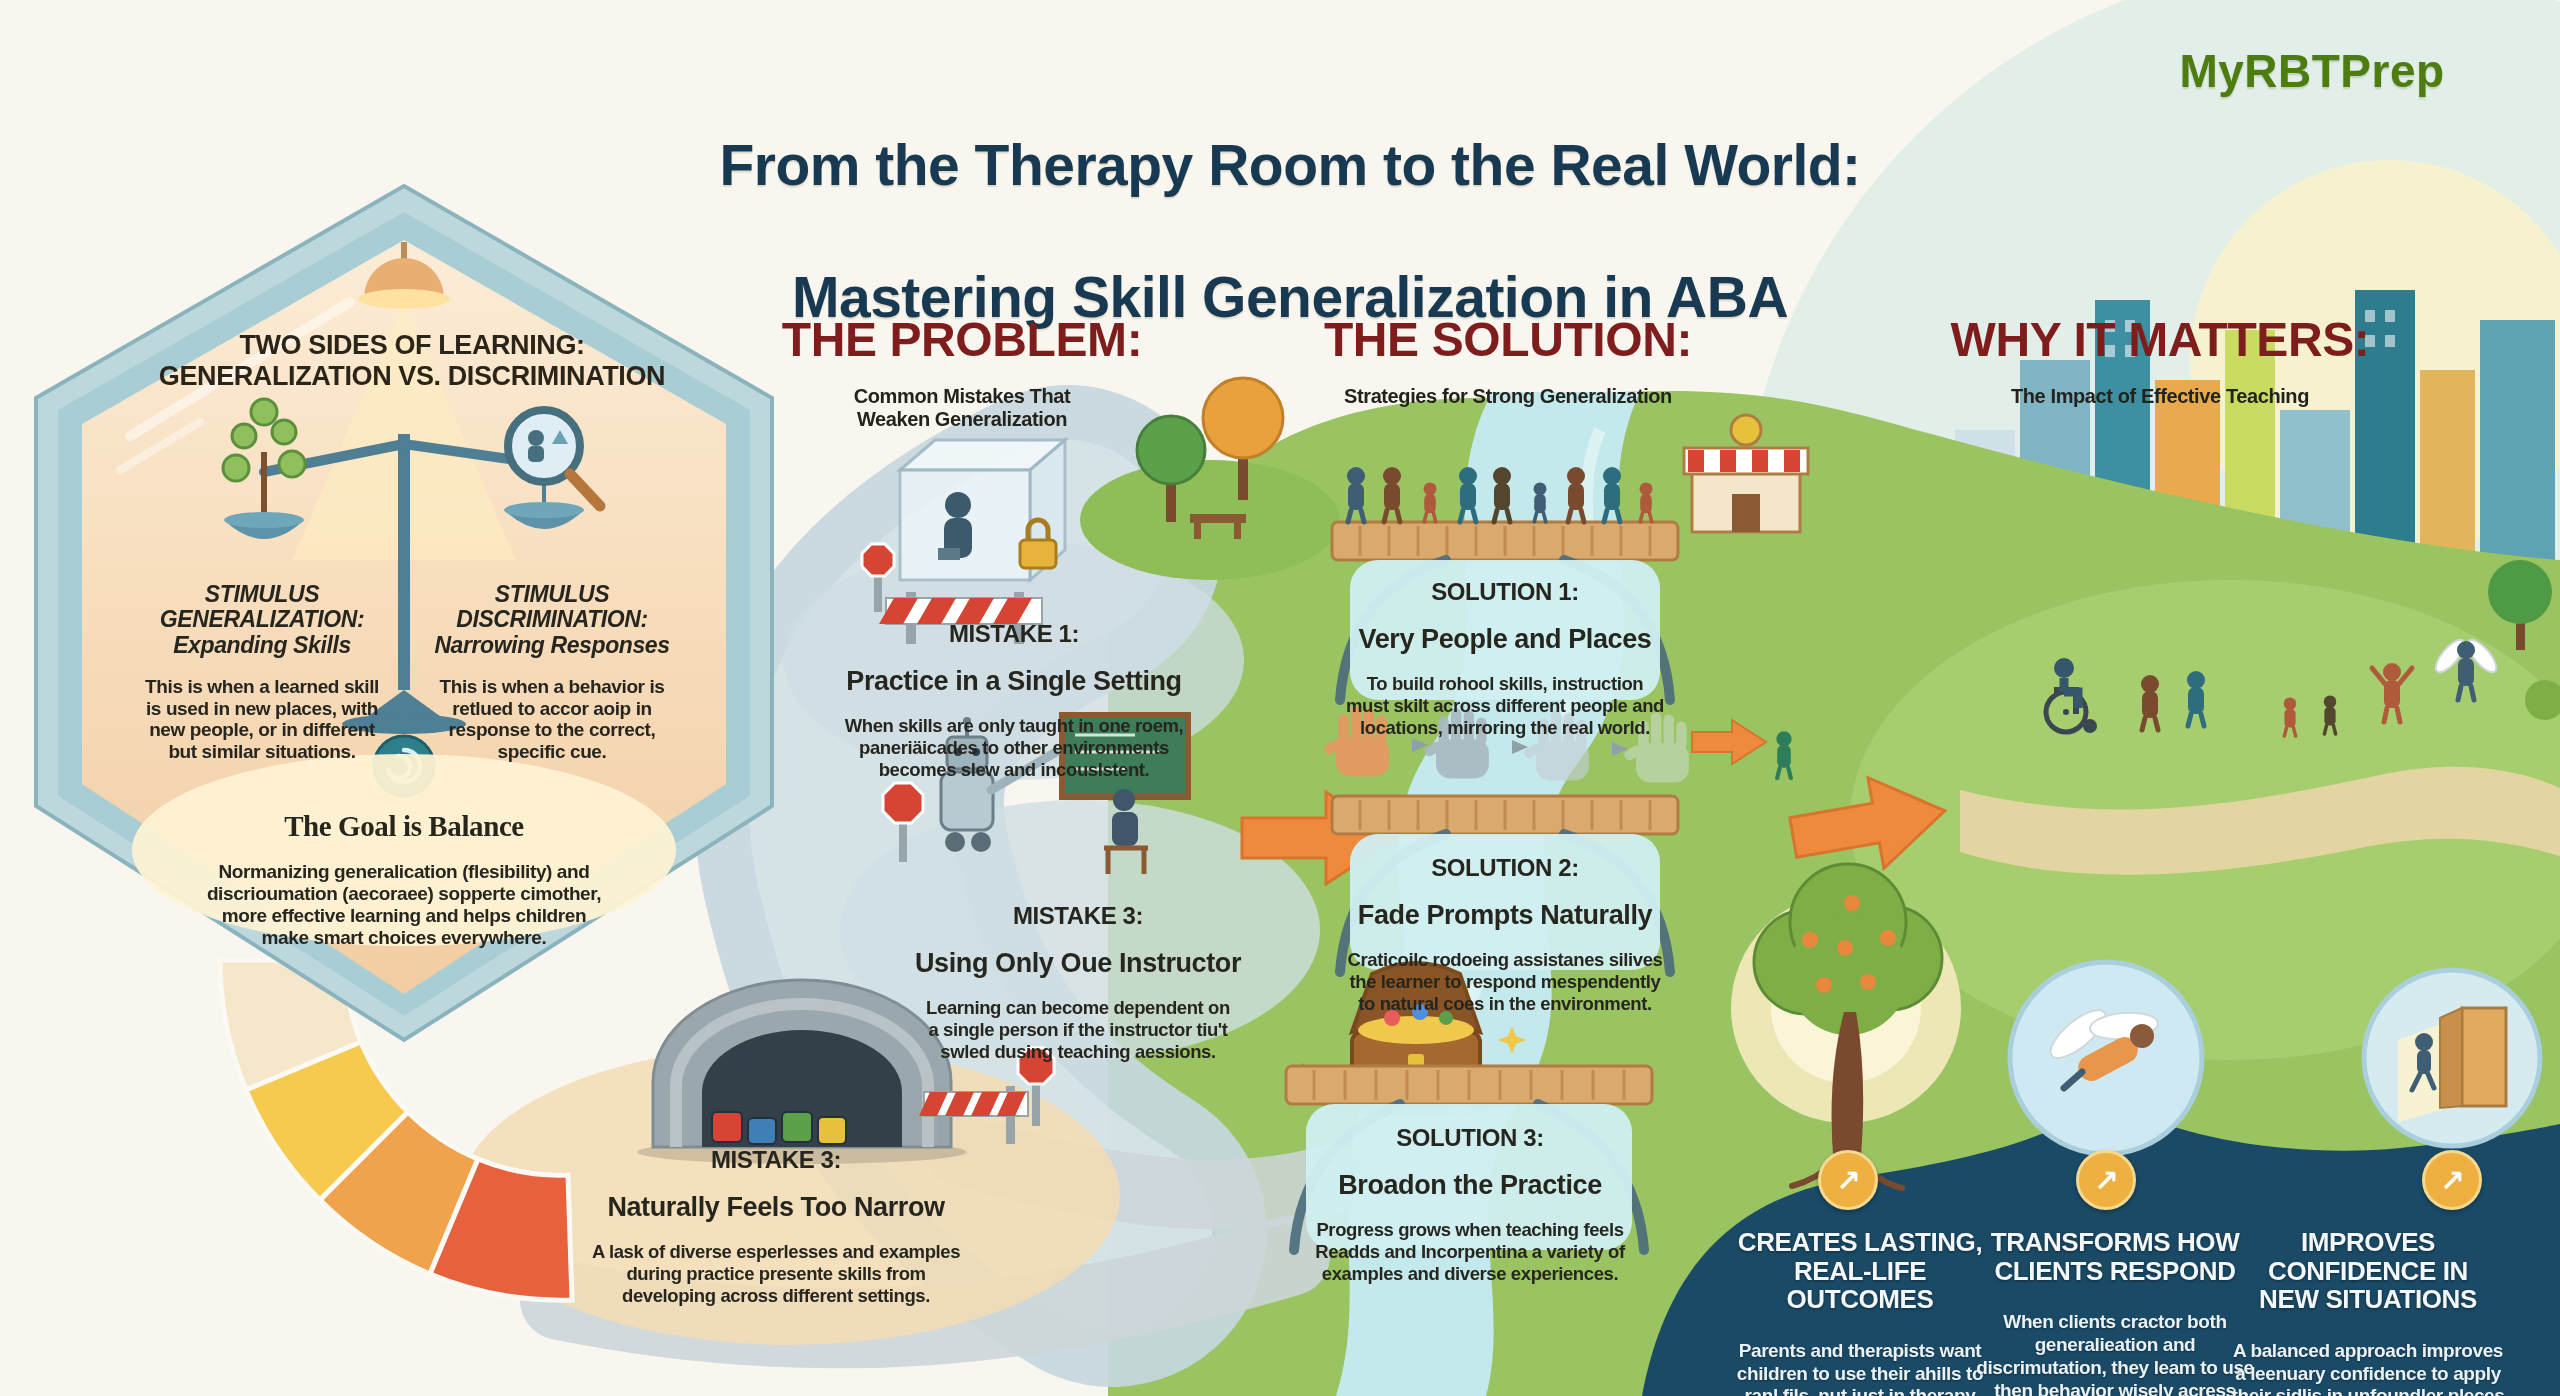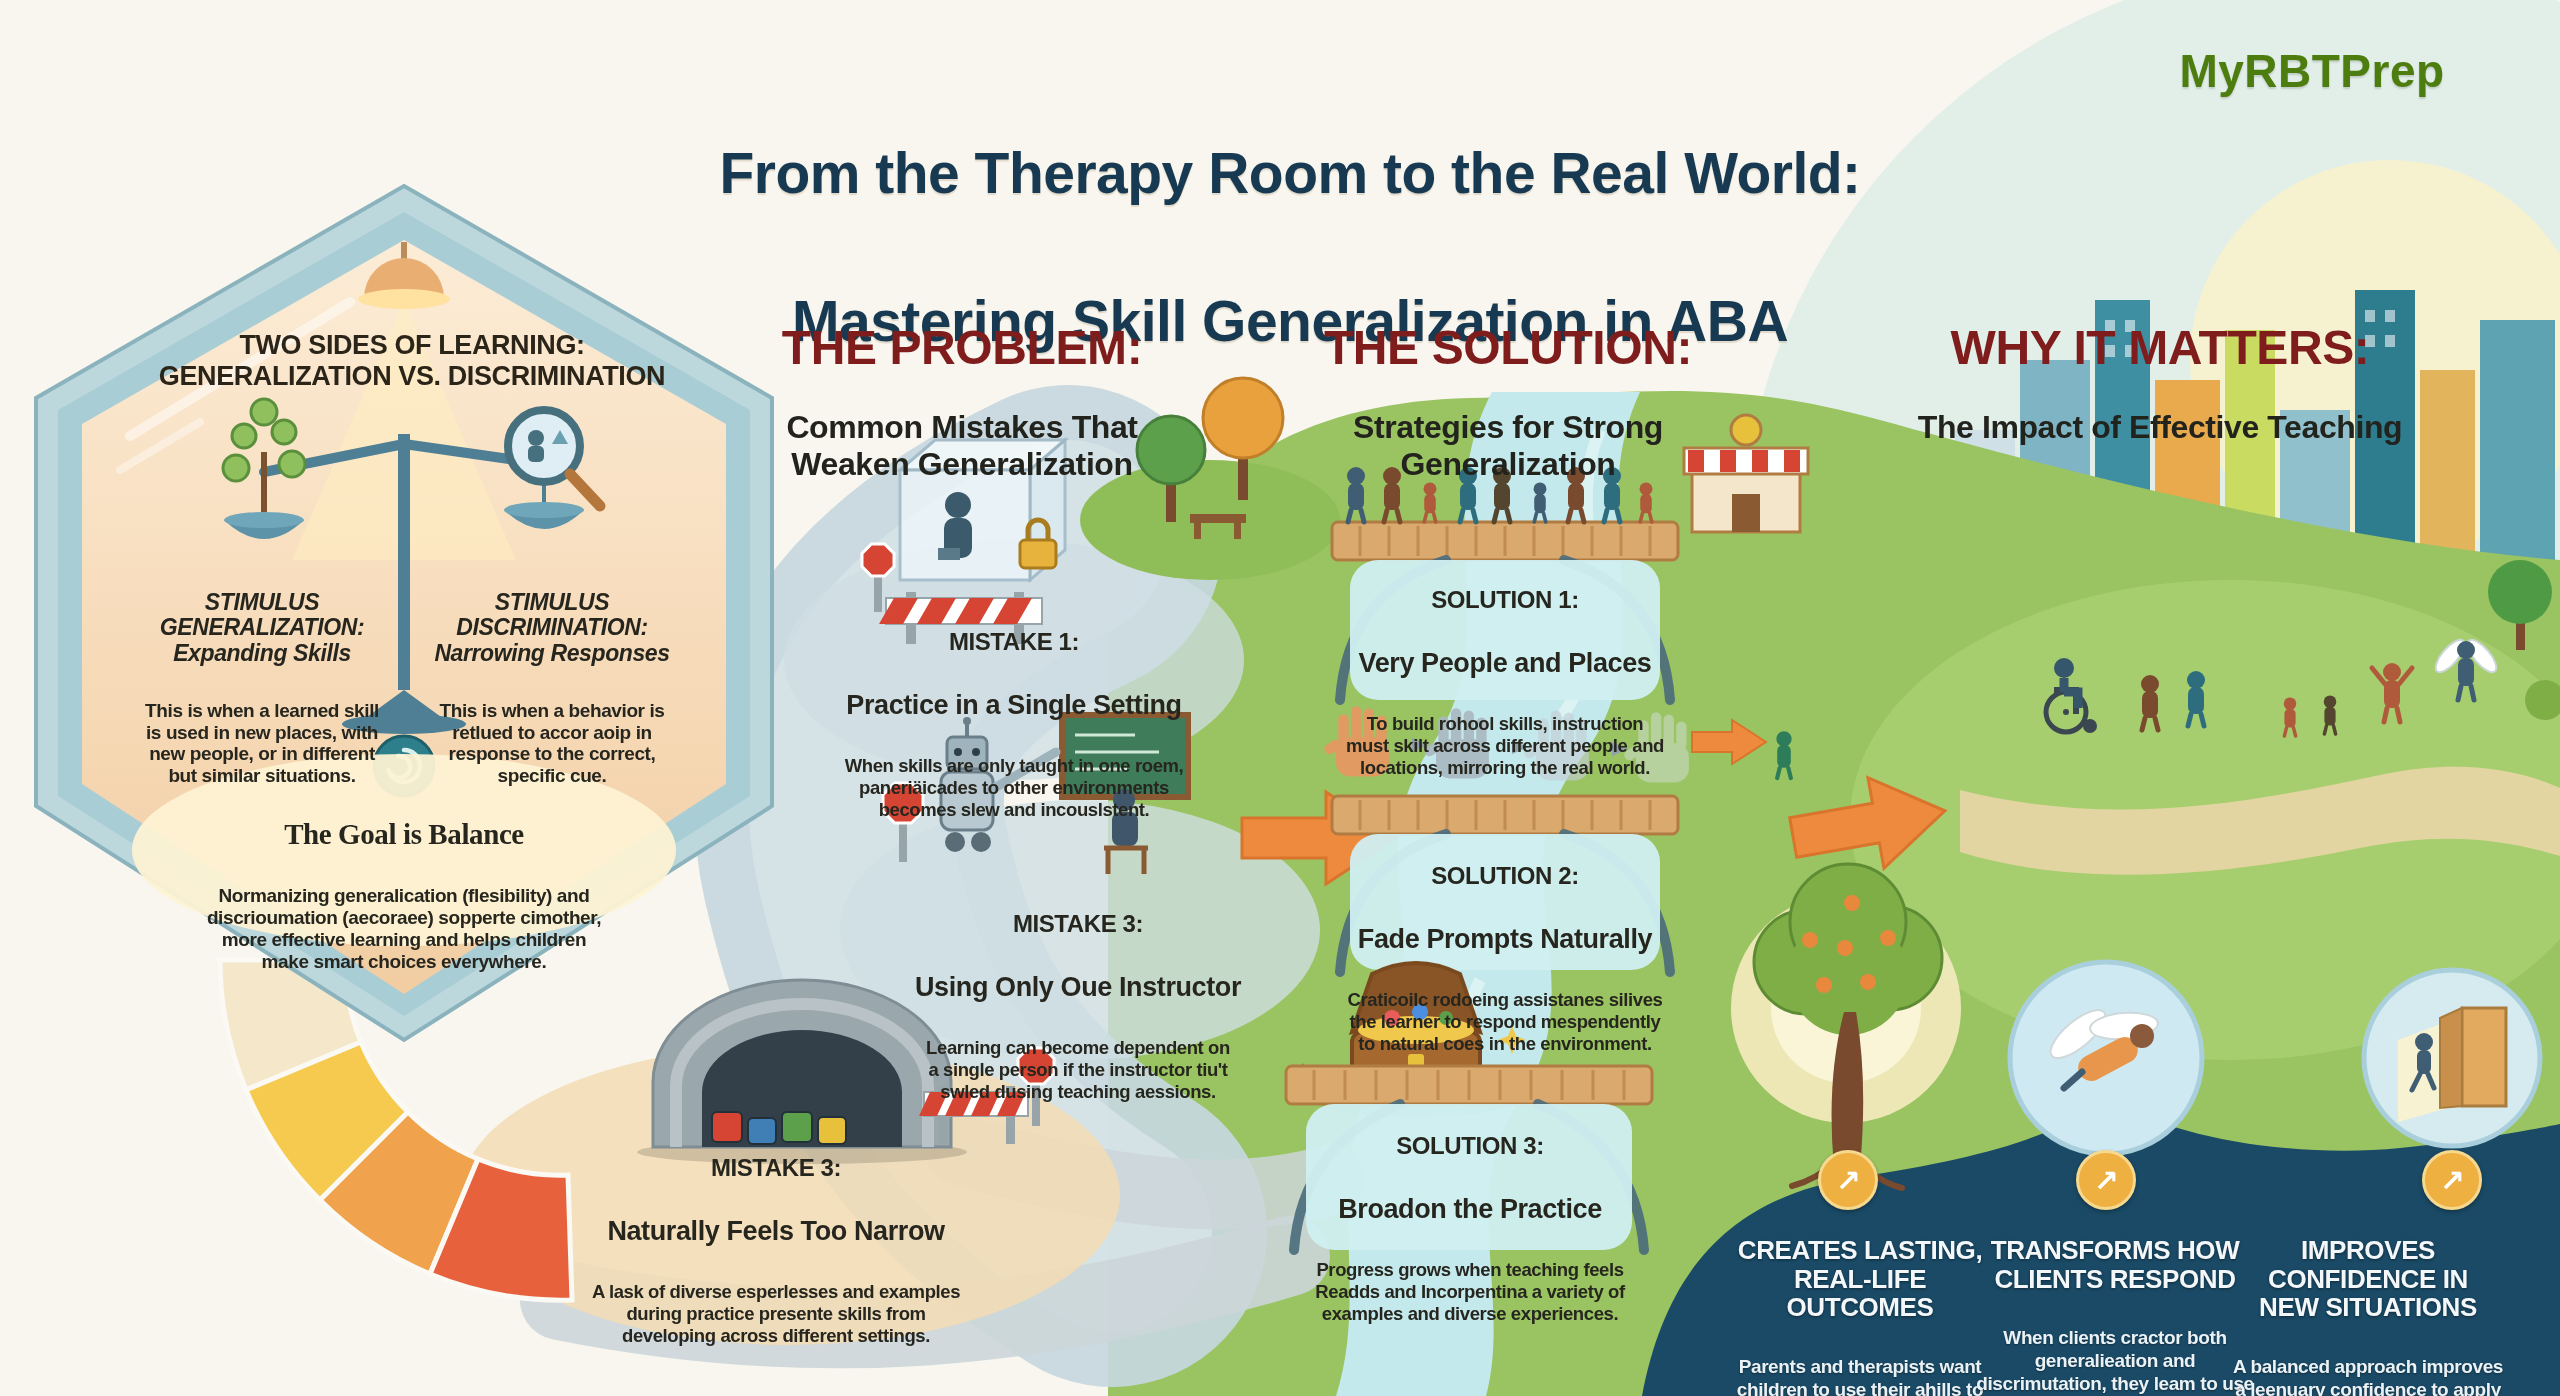--- a/index.html
+++ b/index.html
@@ -1,32 +1,32 @@
 <!DOCTYPE html>
 <html><head>
 <meta charset="utf-8">
 <style>
   html,body{margin:0;padding:0;background:#f8f6ef;}
   #stage{position:relative;width:2560px;height:1396px;overflow:hidden;
          font-family:"Liberation Sans","DejaVu Sans",sans-serif;font-weight:bold;}
   #bg{position:absolute;left:0;top:0;}
   .tb{position:absolute;transform:translateX(-50%);text-align:center;
       white-space:pre-line;color:#26261f;letter-spacing:-0.4px;}
-  .tb div{margin:8px;}
+  .tb div{margin:0;}
   .main-title{font-size:57px;line-height:1.16;color:#173a52;letter-spacing:-0.5px;
       text-shadow:0 2px 1px rgba(120,90,40,.18);}
   .brand{font-size:46px;color:#4d7c0f;letter-spacing:.5px;
       text-shadow:0 2px 2px rgba(0,0,0,.15);}
   .hex-title{font-size:27px;line-height:1.14;color:#2b2418;}
   .hex-h{font-size:23px;line-height:1.1;font-style:italic;}
   .hex-b{font-size:19px;line-height:1.14;margin-top:7px;}
   .goal-h{font-size:29px;font-family:Liberation Serif, serif;}
   .goal-b{font-size:19px;line-height:1.16;margin-top:5px;}
   .sec-h{font-size:48px;color:#7f1d1d;}
-  .sec-sub{font-size:32px;line-height:1.16;margin-top:4px;color:#23231d;}
+  .sec-sub{font-size:20px;line-height:1.16;margin-top:4px;color:#23231d;}
   .t-title{font-size:24px;}
   .t-sub{font-size:27px;margin-top:1px;}
   .t-body{font-size:18.5px;line-height:1.18;margin-top:7px;}
   .outcome .t-title{font-size:26px;line-height:1.1;color:#f3f7f9;
       text-shadow:0 1px 3px rgba(0,0,0,.45);}
   .outcome .t-body{font-size:19px;line-height:1.2;margin-top:8px;color:#ebf2f5;
       text-shadow:0 1px 2px rgba(0,0,0,.4);}
   .amber{position:absolute;transform:translateX(-50%);width:54px;height:54px;
       border-radius:50%;background:#edb041;border:3px solid #f6d98f;color:#fff;
       font-size:30px;display:flex;align-items:center;justify-content:center;

